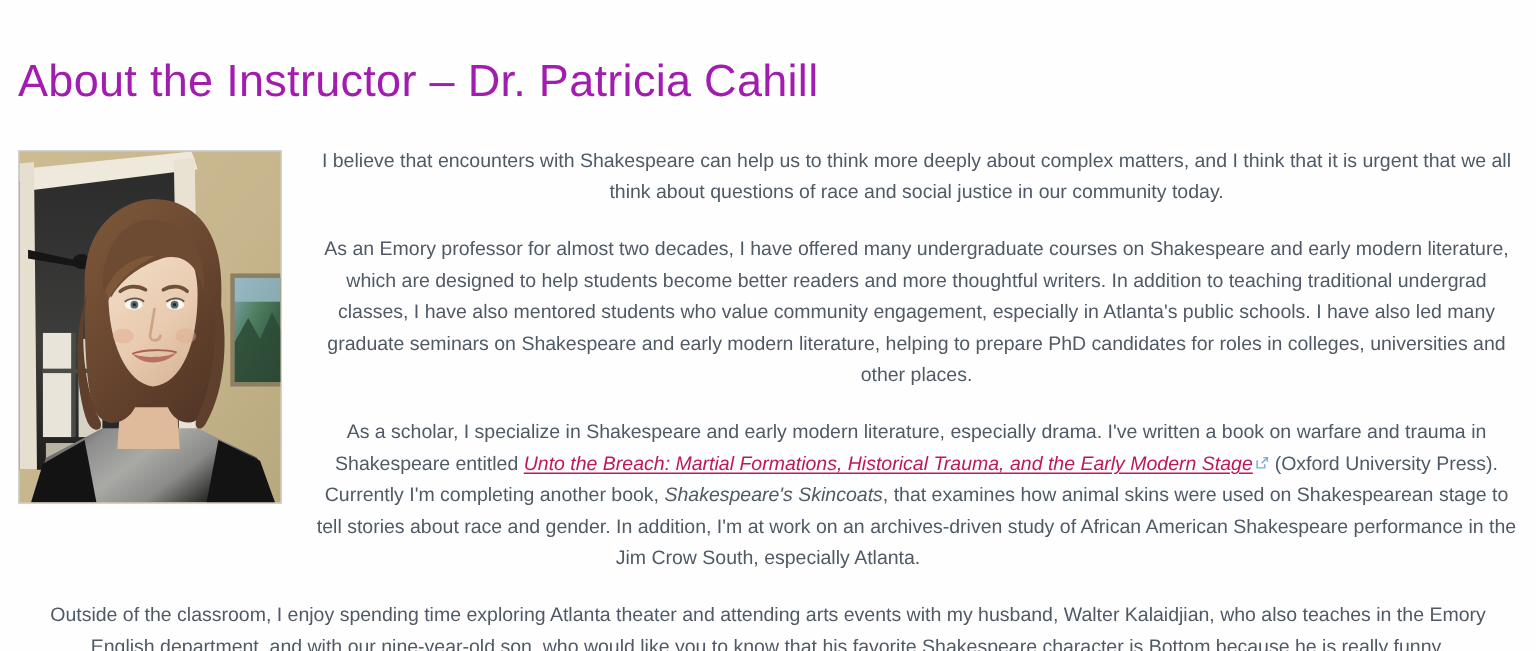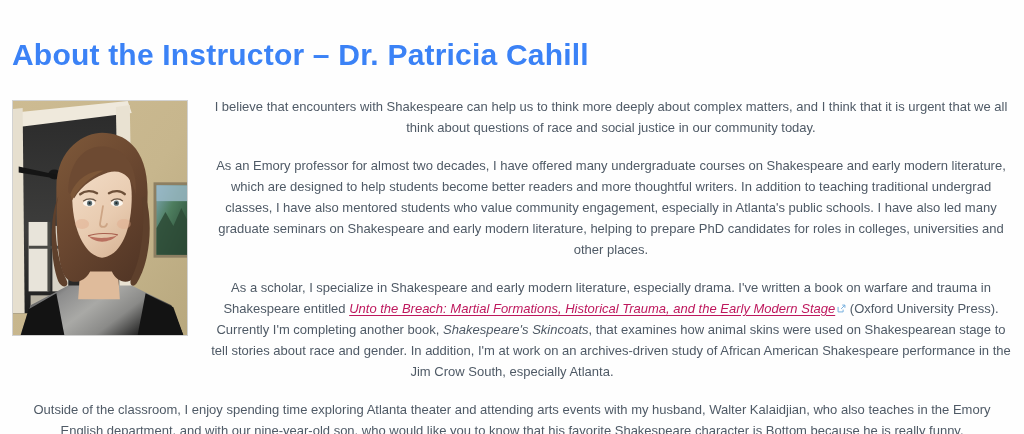--- a/index.html
+++ b/index.html
@@ -21,23 +21,23 @@
     height: 434px;
     background: #fefefe;
   }
 
   
   .page-title {
     position: absolute;
     left: 12px;
     top: 18px;
     font-size: 30px;
-    font-weight: 700;
+    font-weight: 400;
     letter-spacing: 0.2px;
-    color: #3b82f6;
+    color: #a21caf;
     font-family: "Liberation Sans", sans-serif;
     white-space: nowrap;
   }
 
   
   .content {
     position: absolute;
     left: 12px;
     top: 96px;
     width: 1000px;

